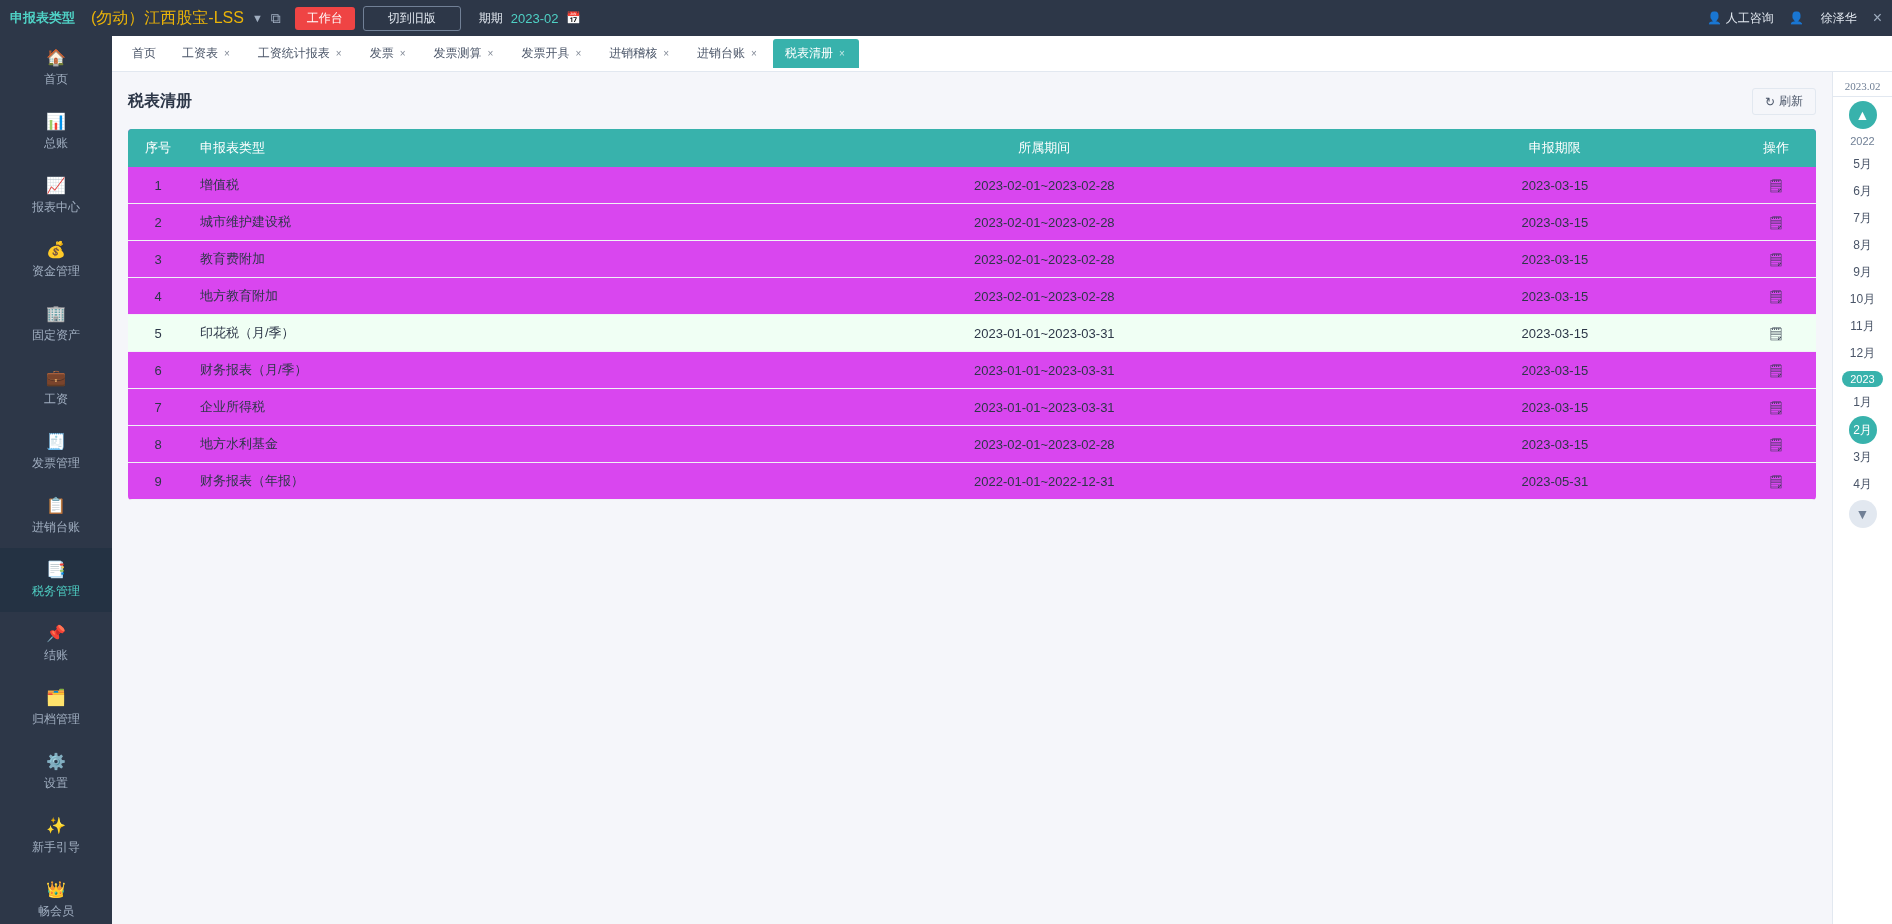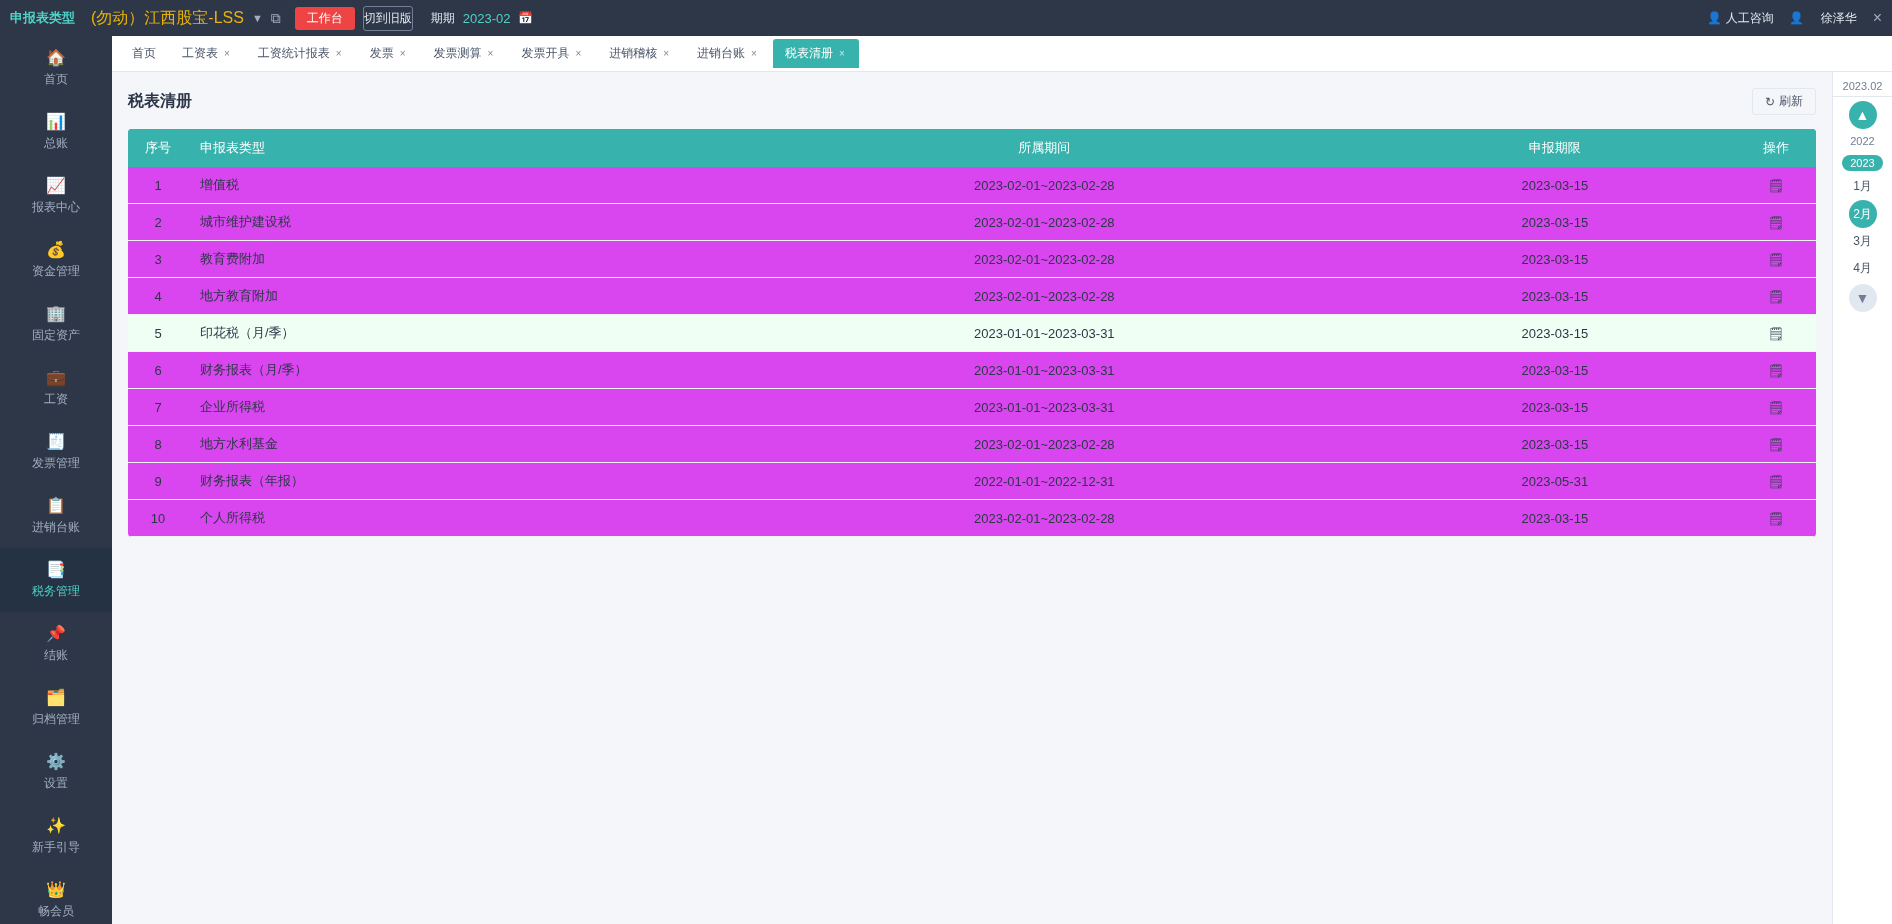--- a/index.html
+++ b/index.html
@@ -37,21 +37,21 @@
       padding: 3px 12px;
       border-radius: 3px;
       font-size: 12px;
       cursor: pointer;
       margin-left: 6px;
     }
     .top-bar-switch {
       background: transparent;
       color: #e2e8f0;
       border: 1px solid #718096;
-      padding: 3px 0;
+      padding: 3px 24px;
       border-radius: 3px;
       font-size: 12px;
       cursor: pointer;
     }
     .top-bar-right {
       margin-left: auto;
       display: flex;
       align-items: center;
       gap: 16px;
       color: #e2e8f0;
@@ -224,20 +224,21 @@
       flex-shrink: 0;
     }
     .period-panel-header {
       font-size: 11px;
       color: #718096;
       padding: 4px;
       text-align: center;
       border-bottom: 1px solid #e2e8f0;
       width: 100%;
       margin-bottom: 2px;
+      font-family: Liberation Serif, serif;
     }
     .period-nav-up {
       width: 28px;
       height: 28px;
       background: #38b2ac;
       border-radius: 50%;
       display: flex;
       align-items: center;
       justify-content: center;
       color: white;
@@ -495,35 +496,38 @@
     <td>2023-03-15</td>
     <td class="td-action">🗒</td>
   </tr>
               <tr>
     <td>9</td>
     <td class="td-left">财务报表（年报）</td>
     <td>2022-01-01~2022-12-31</td>
     <td>2023-05-31</td>
     <td class="td-action">🗒</td>
   </tr>
-              <tr>
-    <td>10</td>
-    <td class="td-left">个人所得税</td>
-    <td>2023-02-01~2023-02-28</td>
-    <td>2023-03-15</td>
-    <td class="td-action">🗒</td>
-  </tr>
             </tbody>
         </table>
       </div>
 
       <div class="period-panel">
         <div class="period-panel-header">2023.02</div>
         <div class="period-nav-up">▲</div>
         <div style="font-size:11px; color:#718096; padding:4px;">2022</div>
+        <div id="months-2022-container">
+            <div class="period-month">5月</div>
+            <div class="period-month">6月</div>
+            <div class="period-month">7月</div>
+            <div class="period-month">8月</div>
+            <div class="period-month">9月</div>
+            <div class="period-month">10月</div>
+            <div class="period-month">11月</div>
+            <div class="period-month">12月</div>
+          </div>
         <div class="period-year">2023</div>
         <div id="months-2023-before-container">
             <div class="period-month">1月</div>
           </div>
         <div class="period-month active">2月</div>
         <div id="months-2023-after-container">
             <div class="period-month">3月</div>
             <div class="period-month">4月</div>
           </div>
         <div class="period-nav-down">▼</div>

